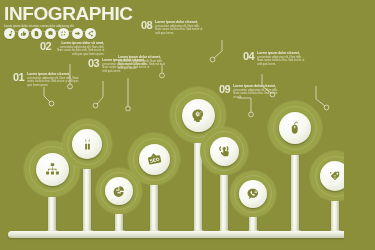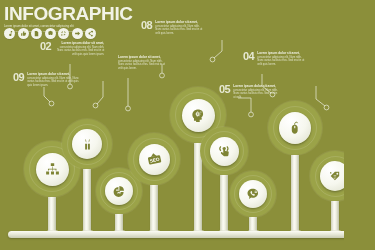--- a/index.html
+++ b/index.html
@@ -155,54 +155,61 @@
       <circle cx="251" cy="114.5" r="2.4"></circle>
 
     <path d="M262 74 L262 86 L271 93"></path>
       <circle cx="272.5" cy="94.5" r="2.4"></circle>
 
     <path d="M316 86 L316 99 L325 106"></path>
       <circle cx="326.5" cy="107.5" r="2.4"></circle>
   </svg>
 
   <div class="callout" style="left:13px;top:72px;">
-    <div class="co-num">09</div>
+    <div class="co-num">01</div>
     <div class="co-txt" style="width:52px;">
       <div class="co-h">Lorem ipsum dolor sit amet,</div>
       <div class="co-b">consectetur adipiscing elit. Nam nibh. Nunc varius facilisis eros. Sed erat in ut velit quis quis lorem ipsum.</div>
     </div>
   </div>
 
   <div class="callout" style="left:40px;top:41px;text-align:right;">
     <div class="co-num">02</div>
     <div class="co-txt" style="width:50px;">
       <div class="co-h">Lorem ipsum dolor sit amet,</div>
       <div class="co-b">consectetur adipiscing elit. Nam nibh. Nunc varius facilisis eros. Sed erat in ut velit quis quis lorem ipsum.</div>
     </div>
   </div>
 
+  <div class="callout" style="left:88px;top:58px;">
+    <div class="co-num">03</div>
+    <div class="co-txt" style="width:48px;">
+      <div class="co-h">Lorem ipsum dolor sit amet,</div>
+      <div class="co-b">consectetur adipiscing elit. Nam nibh. Nunc varius facilisis eros. Sed erat in ut velit quis lorem.</div>
+    </div>
+  </div>
 
   <div class="callout" style="left:118px;top:55px;flex-direction:column;gap:0;">
     <div class="co-txt" style="width:48px;">
       <div class="co-h">Lorem ipsum dolor sit amet,</div>
       <div class="co-b">consectetur adipiscing elit. Nam nibh. Nunc varius facilisis eros. Sed erat in ut velit quis lorem.</div>
     </div>
   </div>
 
   <div class="callout" style="left:141px;top:20px;">
     <div class="co-num">08</div>
     <div class="co-txt" style="width:48px;">
       <div class="co-h">Lorem ipsum dolor sit amet,</div>
       <div class="co-b">consectetur adipiscing elit. Nam nibh. Nunc varius facilisis eros. Sed erat in ut velit quis lorem.</div>
     </div>
   </div>
 
 
   <div class="callout" style="left:219px;top:84px;">
-    <div class="co-num">05</div>
+    <div class="co-num">09</div>
     <div class="co-txt" style="width:46px;">
       <div class="co-h">Lorem ipsum dolor sit amet,</div>
       <div class="co-b">consectetur adipiscing elit. Nam nibh. Nunc varius facilisis eros. Sed erat in ut velit.</div>
     </div>
   </div>
 
   <div class="callout" style="left:243px;top:51px;">
     <div class="co-num">04</div>
     <div class="co-txt" style="width:48px;">
       <div class="co-h">Lorem ipsum dolor sit amet,</div>

